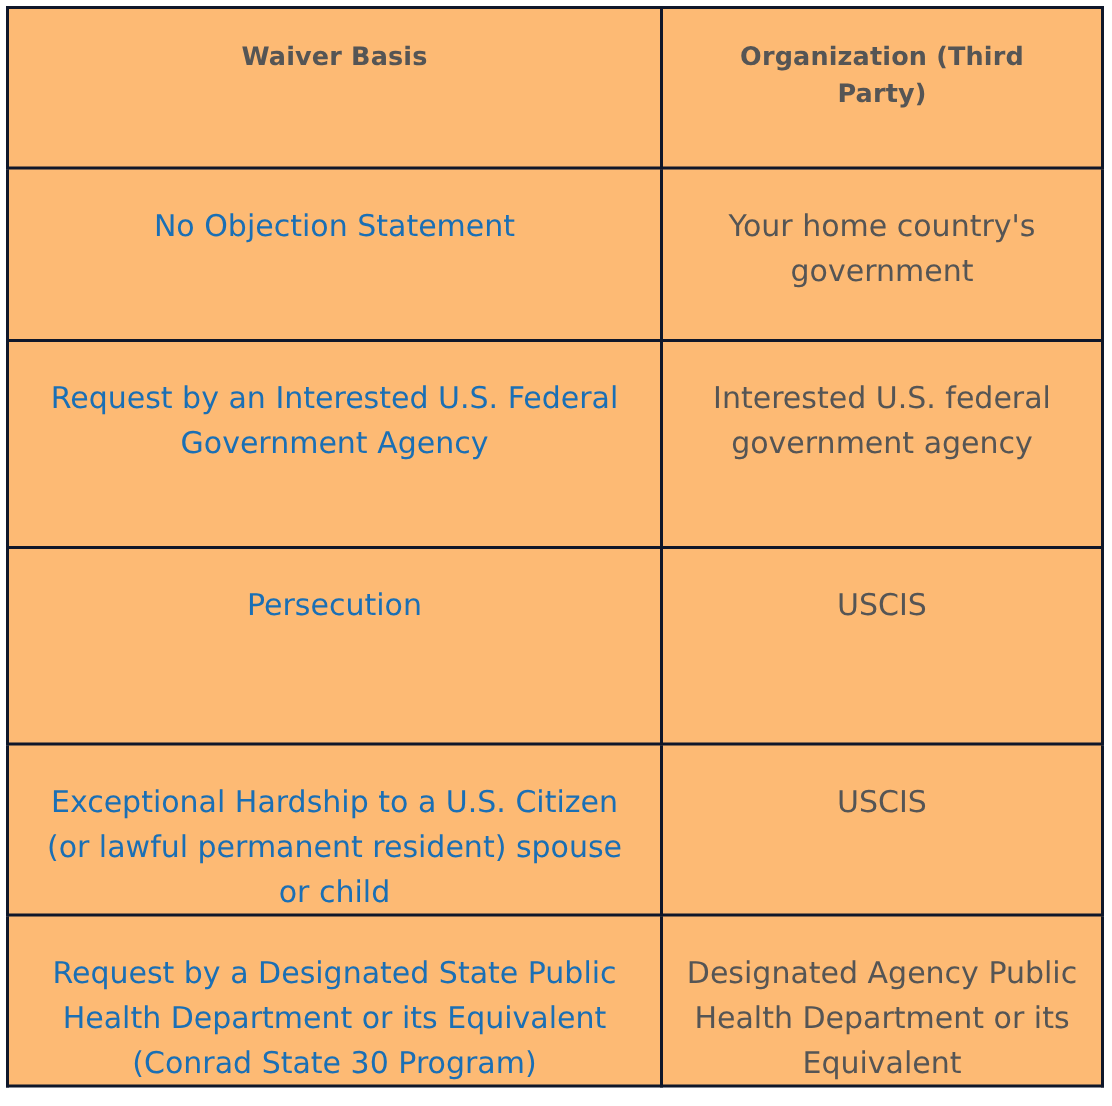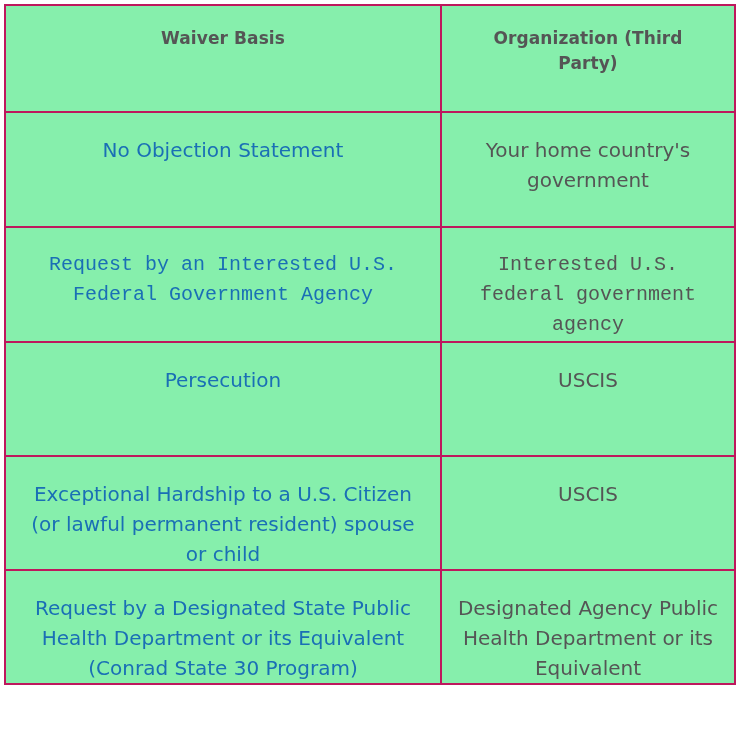--- a/index.html
+++ b/index.html
@@ -23,24 +23,24 @@
     border-collapse: collapse;
     table-layout: fixed;
     width: 730px;
     background: #ffffff;
   }
   table.waiver-table col.col-basis { width: 436px; }
   table.waiver-table col.col-org   { width: 294px; }
 
   table.waiver-table th,
   table.waiver-table td {
-    border: 2px solid #be185d;
+    border: 2px solid #0f172a;
     vertical-align: top;
     text-align: center;
-    background: #86efac;
+    background: #fdba74;
     box-sizing: border-box;
   }
 
   table.waiver-table th {
     height: 107px;
     padding: 20px 26px 0 26px;
     font-size: 17px;
     font-weight: bold;
     color: #555555;
     line-height: 1.45;
@@ -64,22 +64,22 @@
     padding-right: 40px;
     margin-left: 28px;
   }
   td.cell-basis .waiver-link {
     color: #1a6fb5;
     text-decoration: none;
     cursor: pointer;
   }
 
   tr.row-1 td { height: 115px; }
-  tr.row-2 td { height: 115px; font-family: Liberation Mono, monospace; }
-  tr.row-3 td { height: 114px; }
+  tr.row-2 td { height: 138px; }
+  tr.row-3 td { height: 131px; }
   tr.row-4 td { height: 106px; }
   tr.row-5 td { height: 96px; }
 </style>
 </head>
 <body>
 
 <div id="waiver-table-wrap">
   <table class="waiver-table">
     <colgroup>
       <col class="col-basis">

